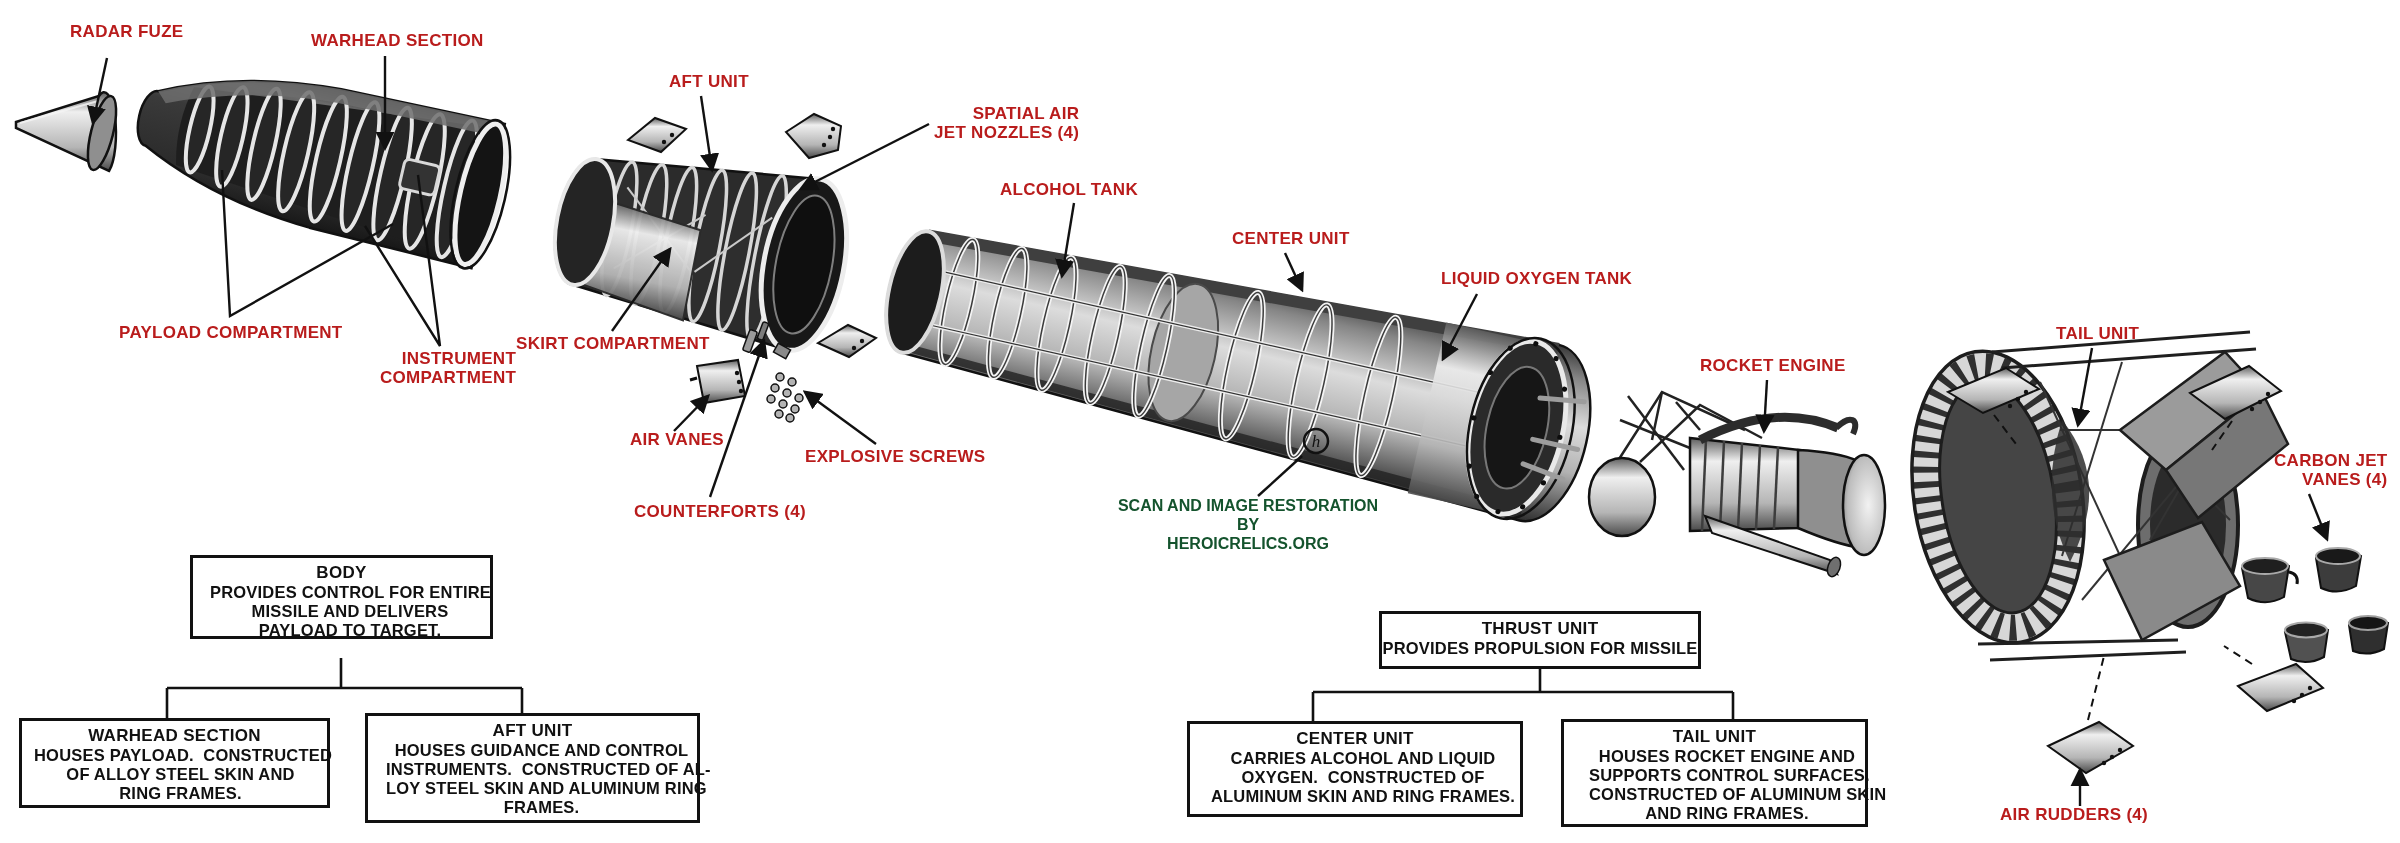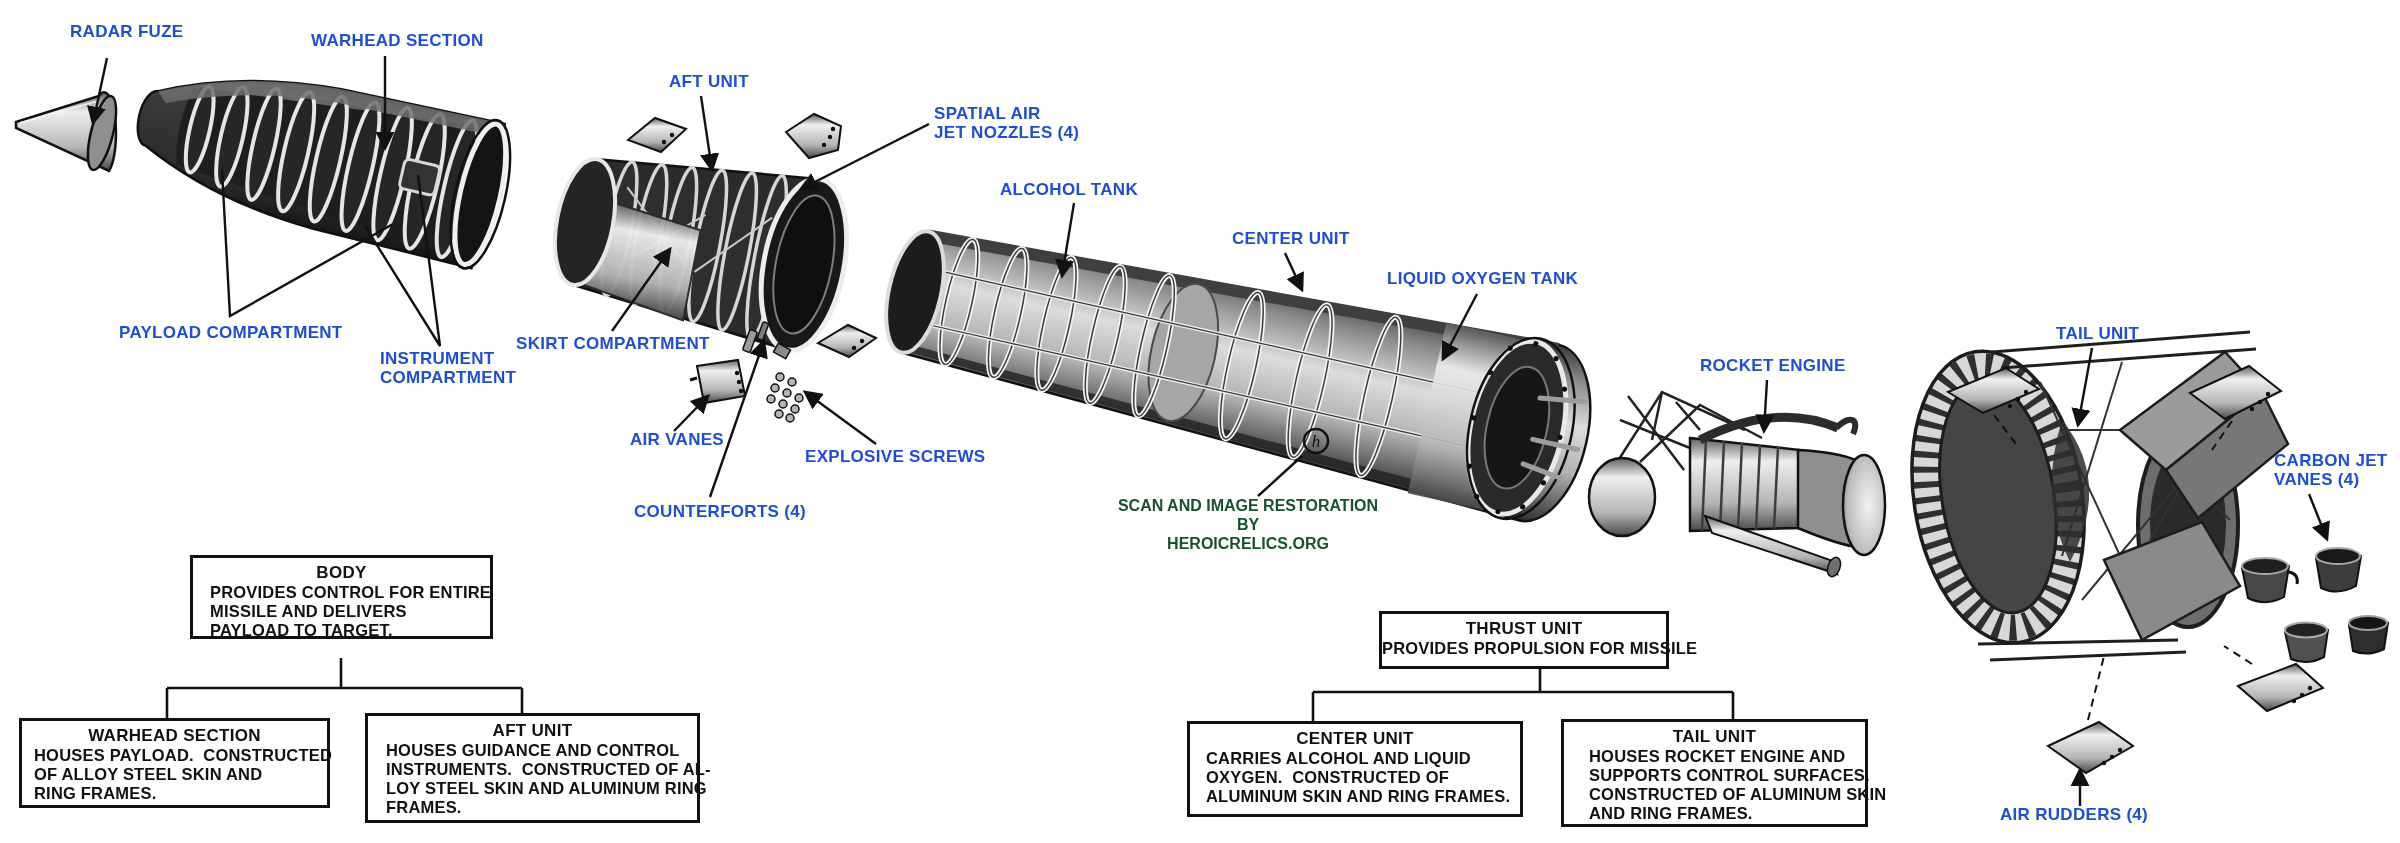--- a/index.html
+++ b/index.html
@@ -1,27 +1,27 @@
 <!DOCTYPE html>
 <html><head>
 <meta charset="utf-8">
 <style>
   html,body{margin:0;padding:0;background:#fff;}
   #stage{position:relative;width:2400px;height:843px;background:#ffffff;overflow:hidden;
          font-family:"Liberation Sans",sans-serif;color:#111;}
   #art{position:absolute;left:0;top:0;}
-  .lbl{position:absolute;font:bold 17px/19px "Liberation Sans",sans-serif;color:#1d4ed8;
-       letter-spacing:.3px;white-space:pre;}
+  .lbl{position:absolute;font:bold 17px/19px "Liberation Sans",sans-serif;color:#b91c1c;
+       letter-spacing:.3px;white-space:pre;text-align:right;}
   .credit{position:absolute;font:bold 16px/19px "Liberation Sans",sans-serif;color:#14532d;
        letter-spacing:0;white-space:pre;text-align:center;width:300px;}
   .box{position:absolute;border:3px solid #111;background:#fff;box-sizing:border-box;}
   .box .t{font:bold 17px/20px "Liberation Sans",sans-serif;text-align:center;
           letter-spacing:.3px;padding-top:5px;white-space:pre;}
   .box .b{font:bold 16.5px/19px "Liberation Sans",sans-serif;letter-spacing:.2px;
-          white-space:pre;}
+          white-space:pre;text-align:center;}
   .box .b.center{text-align:center;padding-left:0 !important;}
 </style>
 </head>
 <body>
 
 <div id="stage">
 
   <svg id="art" width="2400" height="843" viewBox="0 0 2400 843">
     <defs>
       <marker id="arr" viewBox="0 0 10 10" refX="8.5" refY="5" markerWidth="8" markerHeight="8" orient="auto">
@@ -333,21 +333,21 @@
     </g>
   </svg>
 
   <div class="lbl" style="left:70px;top:22px">RADAR FUZE</div>
   <div class="lbl" style="left:311px;top:31px">WARHEAD SECTION</div>
   <div class="lbl" style="left:669px;top:72px">AFT UNIT</div>
   <div class="lbl" style="left:934px;top:104px">SPATIAL AIR
 JET NOZZLES (4)</div>
   <div class="lbl" style="left:1000px;top:180px">ALCOHOL TANK</div>
   <div class="lbl" style="left:1232px;top:229px">CENTER UNIT</div>
-  <div class="lbl" style="left:1387px;top:269px">LIQUID OXYGEN TANK</div>
+  <div class="lbl" style="left:1441px;top:269px">LIQUID OXYGEN TANK</div>
   <div class="lbl" style="left:1700px;top:356px">ROCKET ENGINE</div>
   <div class="lbl" style="left:2056px;top:324px">TAIL UNIT</div>
   <div class="lbl" style="left:2274px;top:451px">CARBON JET
 VANES (4)</div>
   <div class="lbl" style="left:119px;top:323px">PAYLOAD COMPARTMENT</div>
   <div class="lbl" style="left:380px;top:349px">INSTRUMENT
 COMPARTMENT</div>
   <div class="lbl" style="left:516px;top:334px">SKIRT COMPARTMENT</div>
   <div class="lbl" style="left:630px;top:430px">AIR VANES</div>
   <div class="lbl" style="left:805px;top:447px">EXPLOSIVE SCREWS</div>
@@ -371,21 +371,21 @@
 RING FRAMES.</div>
   </div>
   <div class="box" style="left:365px;top:713px;width:335px;height:110px">
     <div class="t">AFT UNIT</div>
     <div class="b" style="padding-left:18px">HOUSES GUIDANCE AND CONTROL
 INSTRUMENTS.  CONSTRUCTED OF AL-
 LOY STEEL SKIN AND ALUMINUM RING
 FRAMES.</div>
   </div>
 
-  <div class="box" style="left:1379px;top:611px;width:290px;height:58px">
+  <div class="box" style="left:1379px;top:611px;width:322px;height:58px">
     <div class="t">THRUST UNIT</div>
     <div class="b center">PROVIDES PROPULSION FOR MISSILE</div>
   </div>
   <div class="box" style="left:1187px;top:721px;width:336px;height:96px">
     <div class="t">CENTER UNIT</div>
     <div class="b" style="padding-left:16px">CARRIES ALCOHOL AND LIQUID
 OXYGEN.  CONSTRUCTED OF
 ALUMINUM SKIN AND RING FRAMES.</div>
   </div>
   <div class="box" style="left:1561px;top:719px;width:307px;height:108px">

